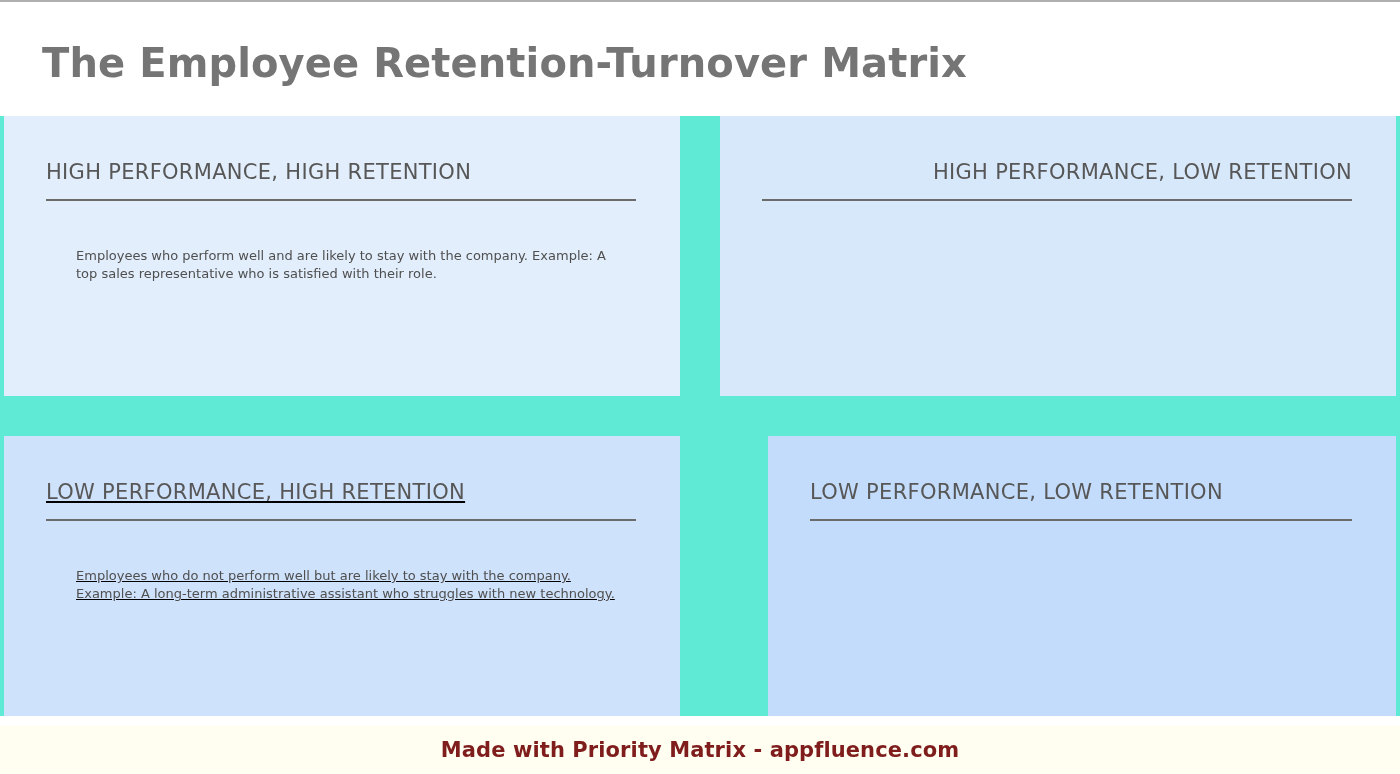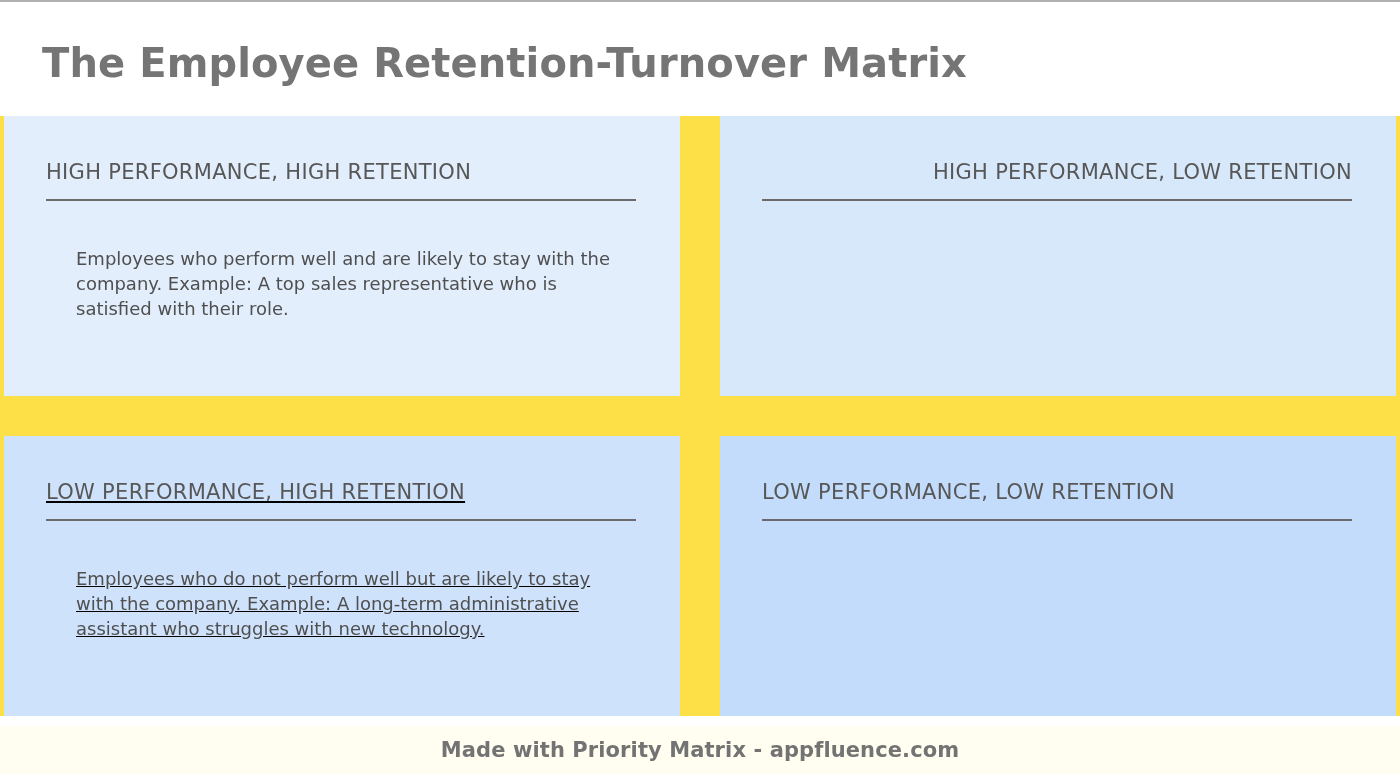--- a/index.html
+++ b/index.html
@@ -49,73 +49,73 @@
   .matrix {
     flex: 0 0 600px;
     height: 600px;
     box-sizing: border-box;
     padding: 0 4px 0 4px;
     display: grid;
     grid-template-columns: 1fr 1fr;
     grid-template-rows: 1fr 1fr;
     column-gap: 12px;
     row-gap: 6px;
-    background: #fde047;
+    background: #5eead4;
     gap: 40px;
   }
 
   .quadrant {
     position: relative;
     box-sizing: border-box;
     padding: 44px 44px 20px 42px;
     overflow: hidden;
   }
 
   .q-tl { background: #e2eefc; }
   .q-tr { background: #d8e8fb; text-align: right; }
   .q-bl { background: #cfe2fb; text-decoration: underline; }
-  .q-br { background: #c3dcfb; }
+  .q-br { background: #c3dcfb; margin-left: 48px; }
 
   .quadrant-header {
     font-size: 21px;
     font-weight: normal;
     color: #575757;
     letter-spacing: 0.3px;
     line-height: 1.2;
     padding-bottom: 14px;
     border-bottom: 2px solid #6b6b6b;
     white-space: nowrap;
   }
 
   .quadrant-body {
     margin-top: 46px;
     padding-left: 30px;
     padding-right: 16px;
-    font-size: 18px;
+    font-size: 13px;
     line-height: 1.38;
     color: #4f4f4f;
     max-width: 570px;
   }
 
   
   .footer-gap {
     flex: 0 0 10px;
     background: #ffffff;
   }
   .footer {
     flex: 1 1 auto;
     background: #fffef0;
     display: flex;
     align-items: center;
     justify-content: center;
   }
   .footer-text {
     font-size: 21px;
     font-weight: bold;
-    color: #737373;
+    color: #7f1d1d;
     letter-spacing: 0.1px;
   }
 </style>
 </head>
 <body>
 
 <div class="page">
 
   <div class="header">
     <div class="page-title">The Employee Retention-Turnover Matrix</div>

